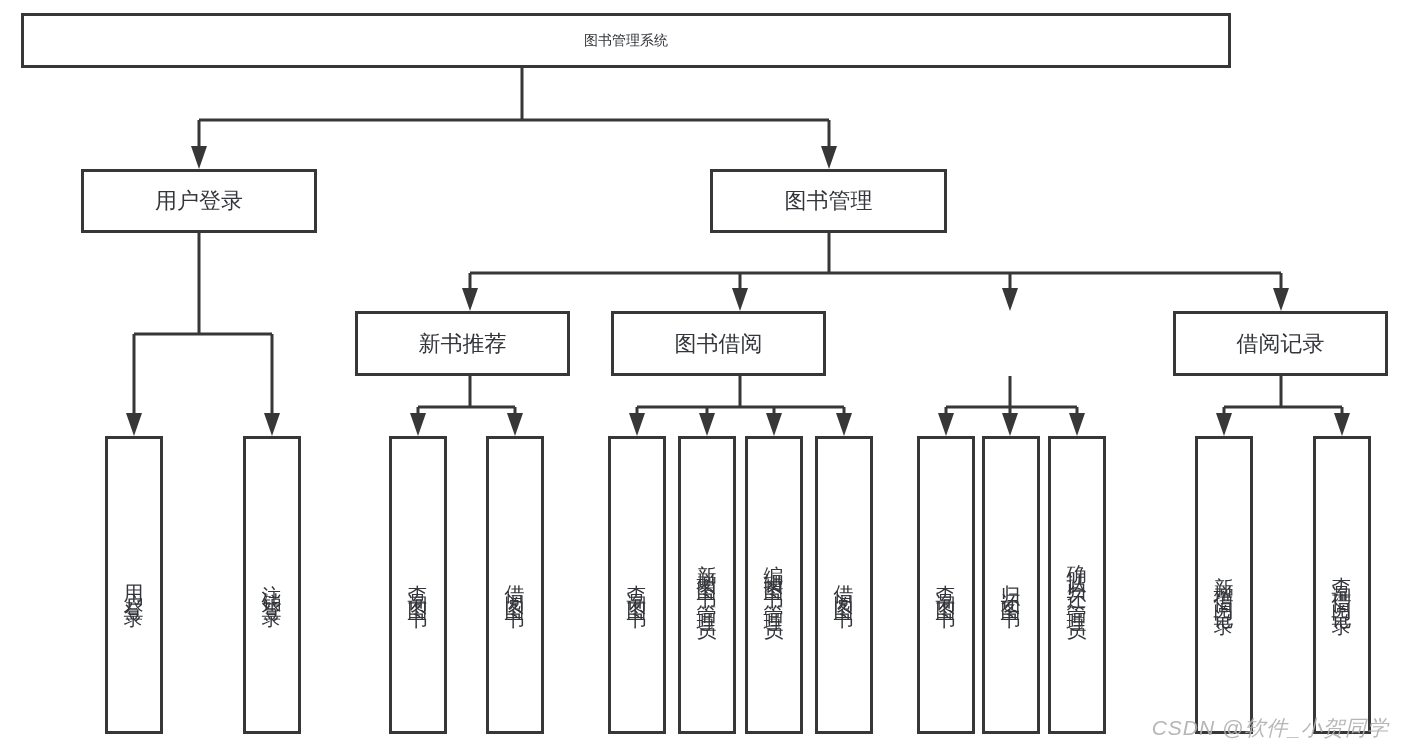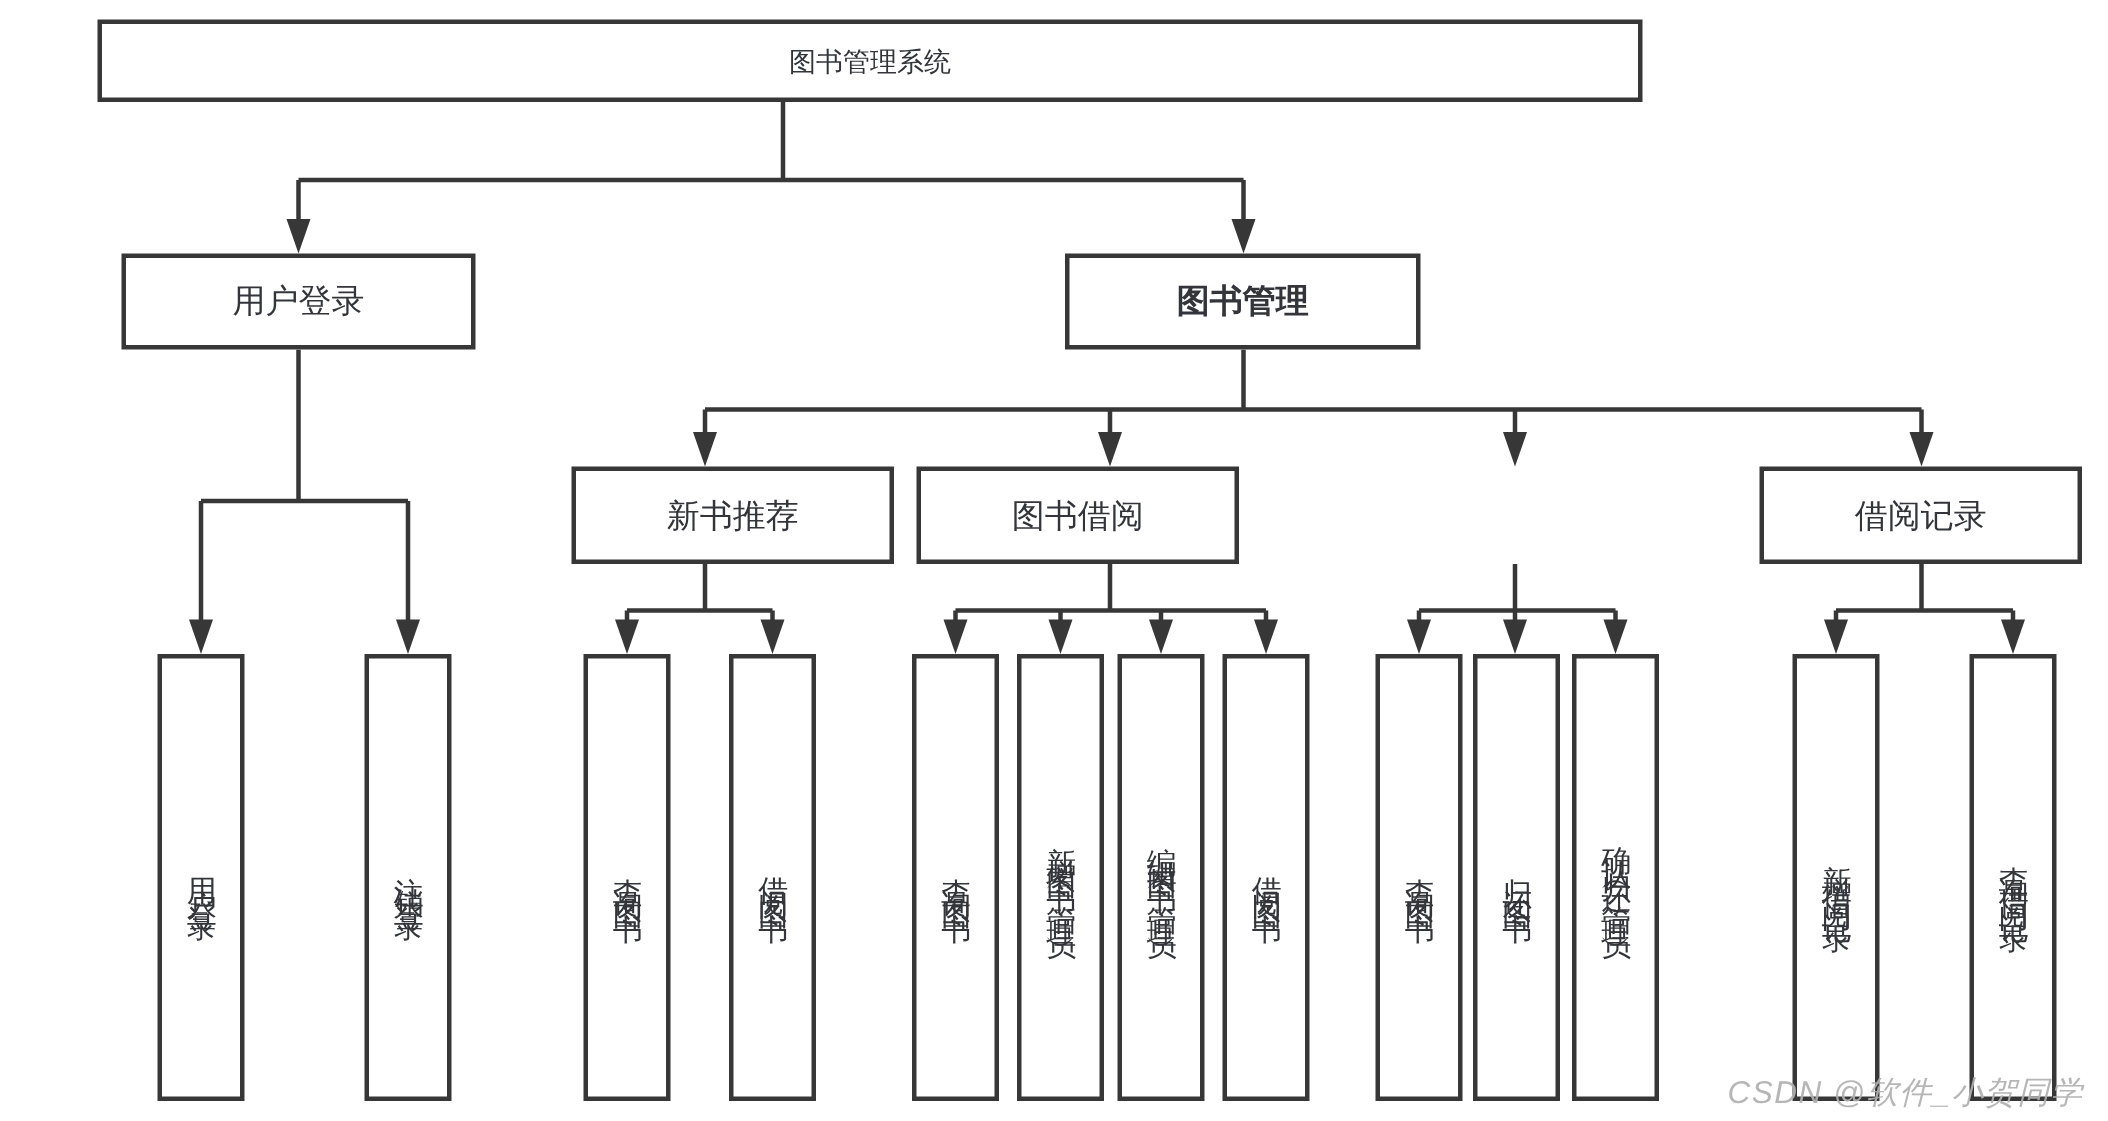--- a/index.html
+++ b/index.html
@@ -21,21 +21,21 @@
   .node {
     position: absolute;
     background: #ffffff;
     border: 3px solid #373737;
     color: #33353a;
     display: flex;
     align-items: center;
     justify-content: center;
     text-align: center;
   }
-  .node.lvl1 { left: 21px; top: 13px; width: 1030px; height: 55px; font-size: 18px; margin-left: 44px; }
+  .node.lvl1 { left: 21px; top: 13px; width: 1210px; height: 55px; font-size: 14px; }
   .node.lvl2 { top: 169px; height: 64px; font-size: 22px; }
   .node.lvl3 { top: 311px; width: 215px; height: 65px; font-size: 22px; }
   .node.leaf { top: 436px; width: 58px; height: 298px; font-size: 20px; }
   .leaf .vtext {
     writing-mode: vertical-rl;
     text-orientation: mixed;
     letter-spacing: 8px;
     line-height: 1.1;
     white-space: nowrap;
   }
@@ -88,25 +88,25 @@
     </g>
   </svg>
 
   <div class="node lvl1">
     <span>图书管理系统</span>
   </div>
 
   <div class="node lvl2" style="left:81px; width:236px;">
     <span>用户登录</span>
   </div>
-  <div class="node lvl2" style="left:710px; width:237px;font-weight:bold;">
+  <div class="node lvl2" style="left:710px; width:237px;">
     <span>图书管理</span>
   </div>
 
-  <div class="node lvl3" style="left:381px;text-align:center;">
+  <div class="node lvl3" style="left:355px;text-align:center;">
     <span>新书推荐</span>
   </div>
   <div class="node lvl3" style="left:611px;">
     <span>图书借阅</span>
   </div>
   <div class="node lvl3" style="left:1173px;">
     <span>借阅记录</span>
   </div>
 
   <div class="node leaf" style="left:105px;">

